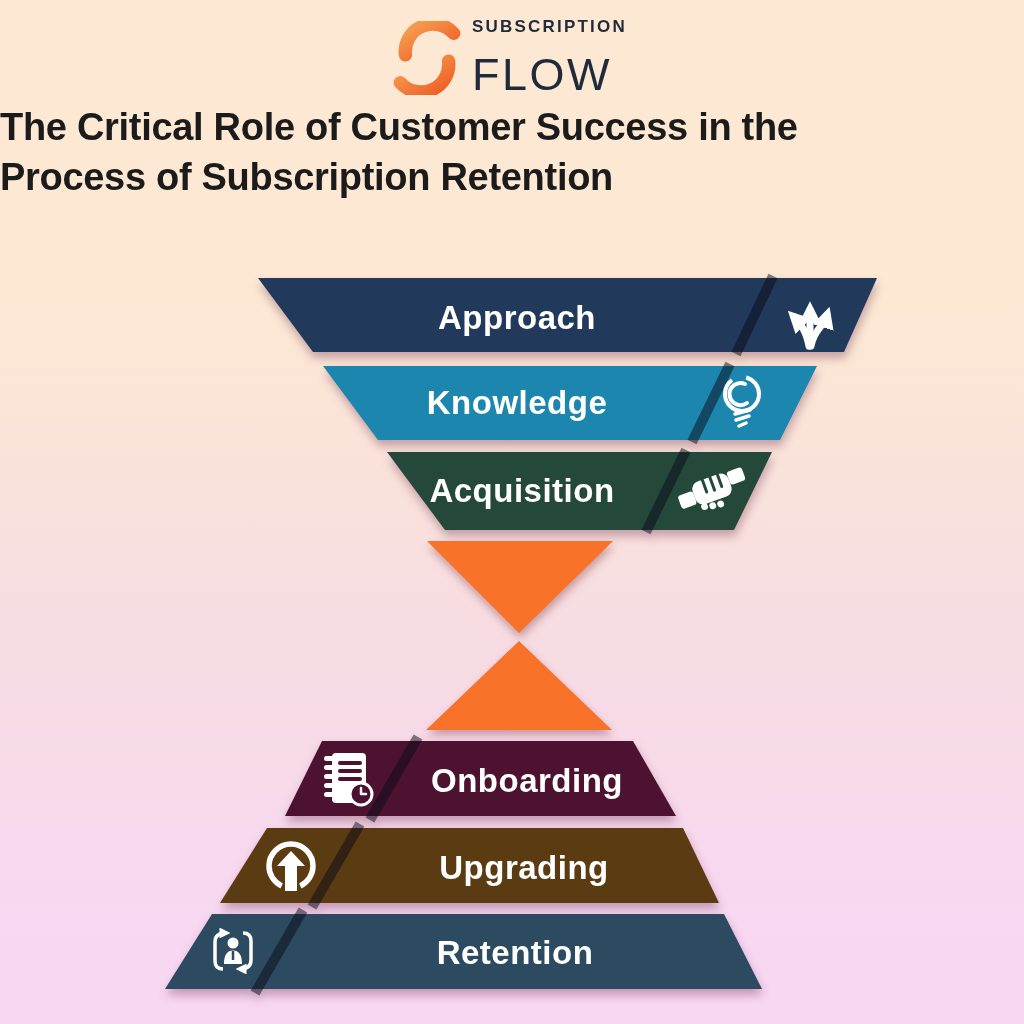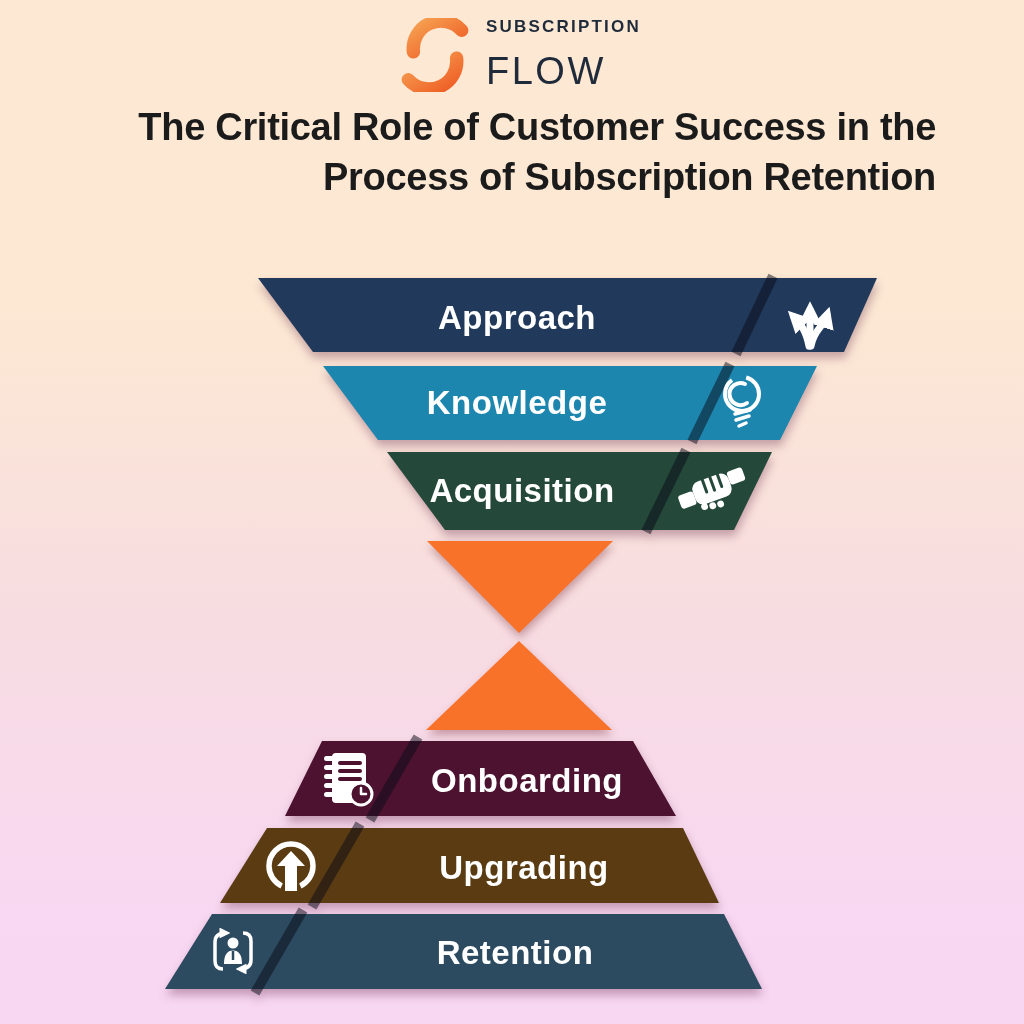--- a/index.html
+++ b/index.html
@@ -9,36 +9,36 @@
     overflow:hidden;
     font-family:"Liberation Sans", sans-serif;
     background:linear-gradient(180deg,
       var(--background-top) 0%,
       var(--background-top) 30%,
       var(--background-mid) 62%,
       var(--background-bottom) 92%,
       var(--background-bottom) 100%);
   }
   .logo{
-    position:absolute;left:398px;top:18px;
-    display:flex;align-items:flex-start;gap:14px;
+    position:absolute;left:390px;top:18px;
+    display:flex;align-items:center;gap:8px;
   }
   .logo-swirl{width:74px;height:74px;}
   .logo-text{display:flex;flex-direction:column;line-height:1;}
   .logo-sub{
     font-size:17px;font-weight:700;letter-spacing:2.2px;
     color:var(--logo-text);
   }
   .logo-flow{
-    font-size:38px;font-weight:400;letter-spacing:2.5px;
+    font-size:45px;font-weight:400;letter-spacing:2.5px;
     color:var(--logo-text);margin-top:17px;
   }
   .title{
     position:absolute;left:0;top:102px;width:936px;
-    text-align:right;
+    text-align:left;
     font-size:38px;font-weight:700;line-height:50px;
     letter-spacing:-0.3px;
     color:var(--title-text);
     margin:0;
   }
   .title span{display:block;}
   .diagram{position:absolute;left:0;top:0;width:1024px;height:1024px;}
   .band{filter:drop-shadow(1px 6px 5px rgba(110,50,80,0.38));}
   .neck{filter:drop-shadow(1px 5px 4px rgba(120,50,60,0.40));}
   .slash{stroke:rgba(8,10,22,0.50);stroke-width:10;fill:none;}

